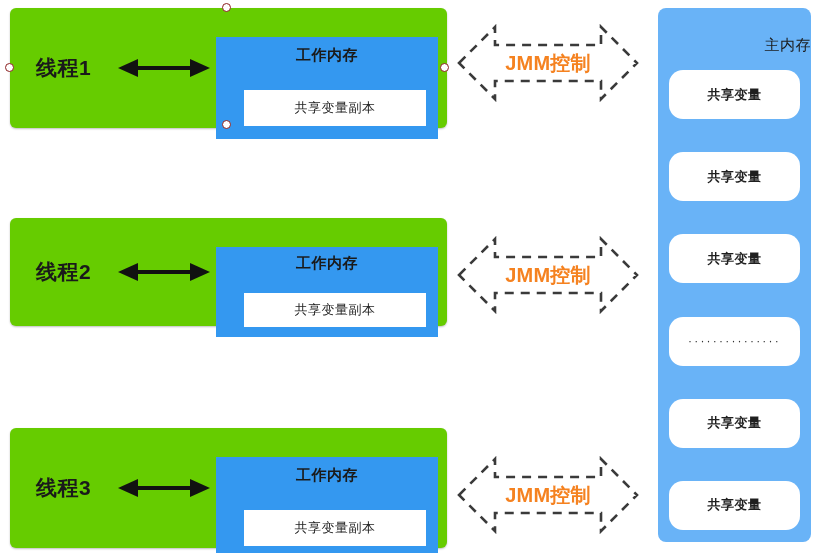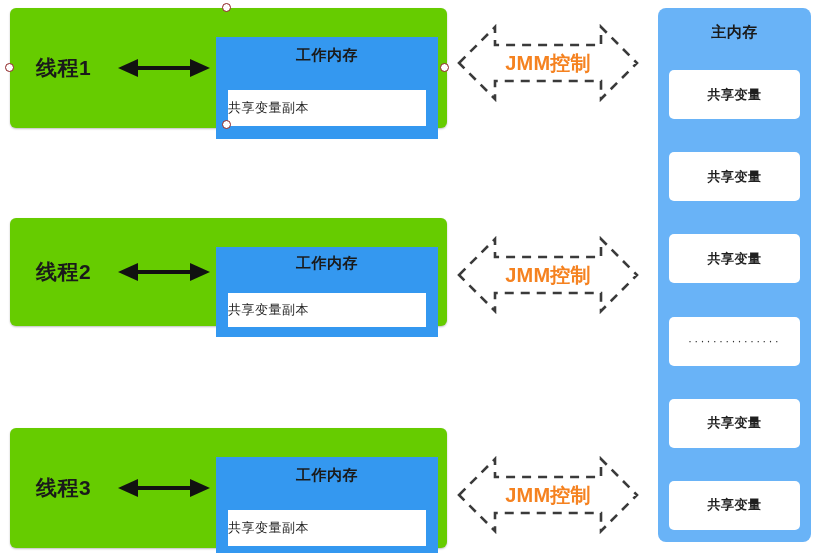--- a/index.html
+++ b/index.html
@@ -77,24 +77,25 @@
     font-size: 15px;
     font-weight: bold;
     color: #1a1a1a;
     padding-top: 9px;
     letter-spacing: 0.5px;
   }
   .row2 .wm-title { padding-top: 7px; }
 
   .wm-copy {
     position: absolute;
-    left: 12px;
+    left: 28px;
     right: 12px;
     bottom: 13px;
     background: #ffffff;
+    text-align: center;
     font-size: 13px;
     color: #222222;
     padding: 9px 0;
     letter-spacing: 0.5px;
   }
   .row2 .wm-copy { bottom: 10px; padding: 8px 0; }
 
   
   .handle {
     position: absolute;
@@ -138,41 +139,41 @@
     position: absolute;
     left: 658px;
     top: 8px;
     width: 153px;
     height: 534px;
     background: #69B3F7;
     border-radius: 8px;
     box-sizing: border-box;
   }
   .mm-title {
-    text-align: center;
+    text-align: right;
     font-size: 15px;
-    font-weight: bold;
+    font-weight: normal;
     color: #1a1a1a;
-    padding-top: 15px;
+    padding-top: 28px;
     letter-spacing: 0.5px;
   }
   .mm-list {
     position: absolute;
     left: 11px;
     right: 11px;
     top: 62px;
     bottom: 12px;
     display: flex;
     flex-direction: column;
     justify-content: space-between;
   }
   .mm-item {
     height: 49px;
     background: #ffffff;
-    border-radius: 5px;
+    border-radius: 14px;
     display: flex;
     align-items: center;
     justify-content: center;
     font-size: 13px;
     font-weight: bold;
     color: #1f1f1f;
     letter-spacing: 0.5px;
   }
   .mm-item.dots {
     font-weight: normal;

